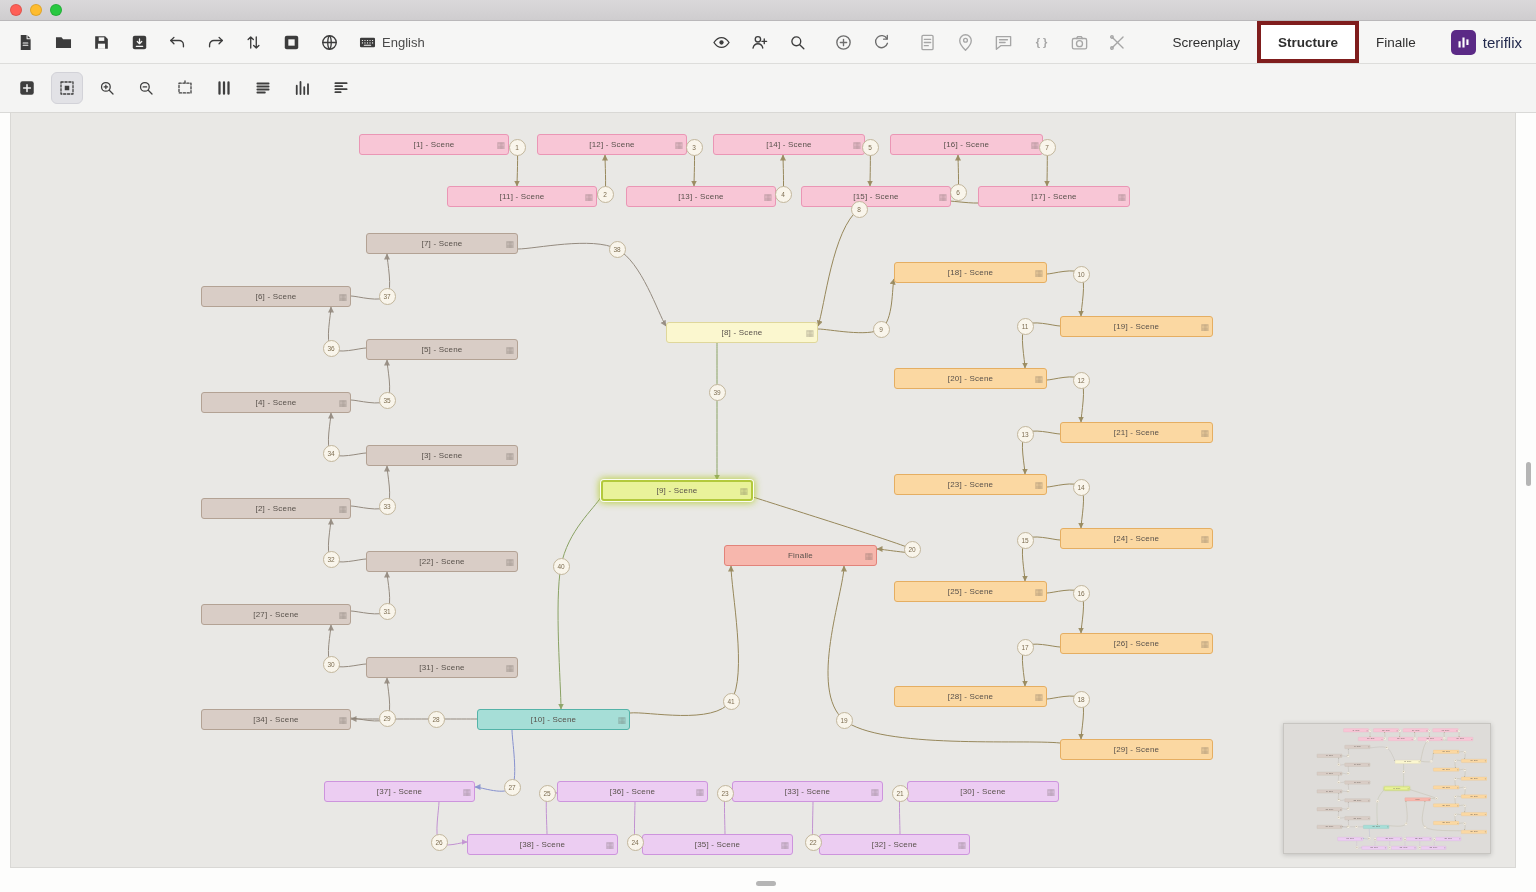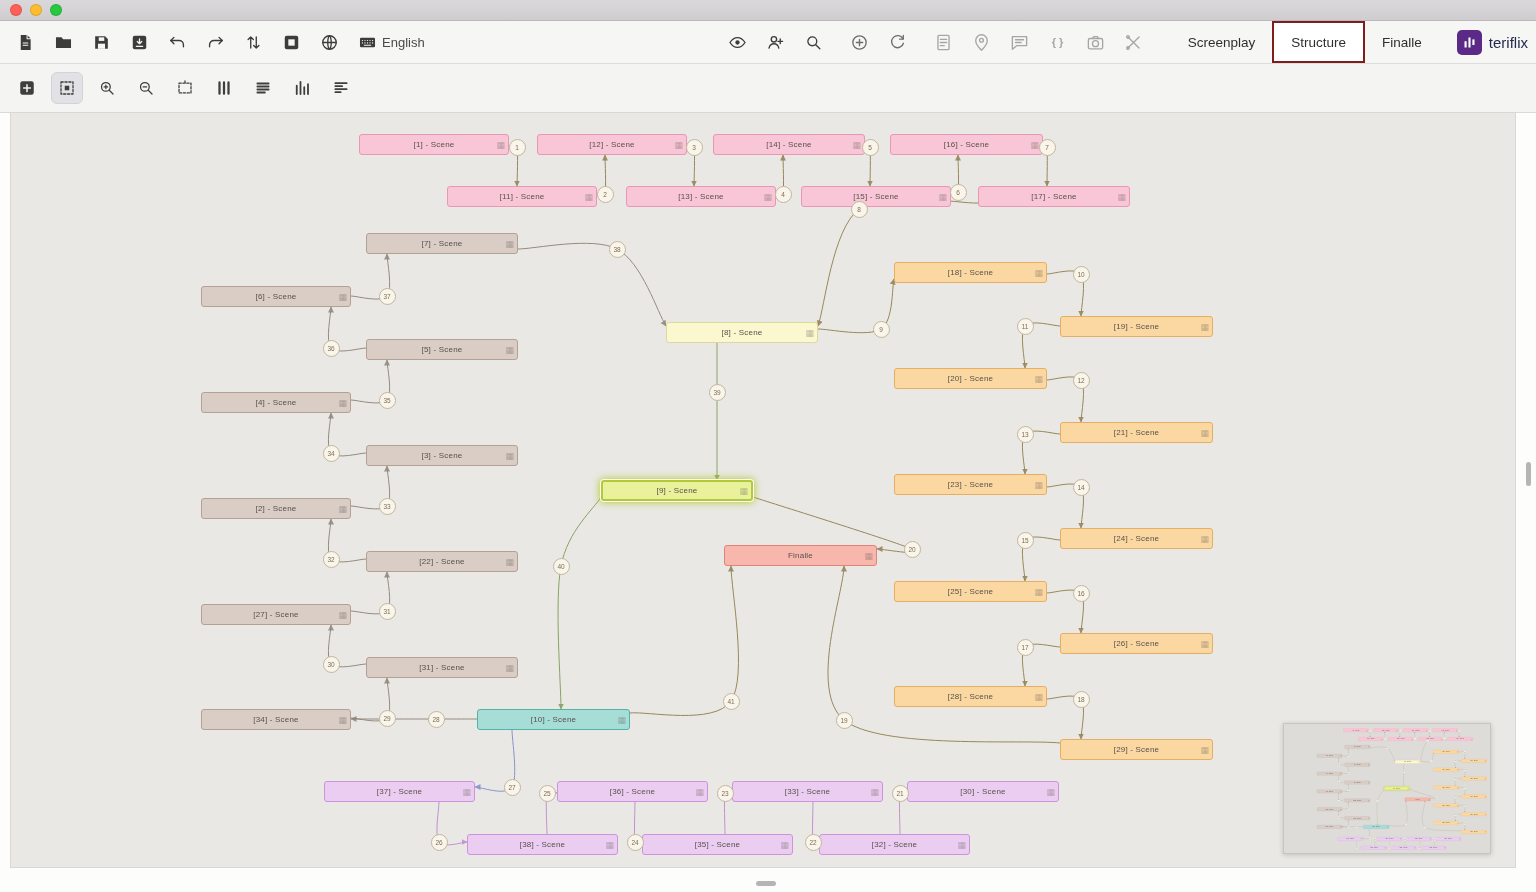--- a/index.html
+++ b/index.html
@@ -4,34 +4,34 @@
 <title>teriflix — Structure</title>
 <style>
   html,body{margin:0;padding:0;background:#fff;font-family:"Liberation Sans",sans-serif;}
   .app{position:relative;width:1536px;height:892px;background:#fdfdfc;overflow:hidden;}
 
   
   .titlebar{height:20px;background:linear-gradient(#dad8da,#cfcdcf);border-bottom:1px solid #bab8ba;display:flex;align-items:center;padding-left:10px;gap:8px;}
   .tl{width:12px;height:12px;border-radius:50%;box-sizing:border-box;border:1px solid rgba(0,0,0,.12);}
 
   
-  .toolbar{height:42px;background:#f6f6f5;border-bottom:1px solid #dddddb;display:flex;align-items:center;padding:0 4px 0 12px;}
+  .toolbar{height:42px;background:#f6f6f5;border-bottom:1px solid #dddddb;display:flex;align-items:center;padding:0 10px 0 12px;}
   .icon-btn{width:27px;height:27px;display:inline-flex;align-items:center;justify-content:center;color:#3c3c3c;cursor:pointer;border-radius:5px;flex:0 0 auto;}
   .icon-btn svg{width:19px;height:19px;fill:none;stroke:currentColor;stroke-width:1.7;stroke-linecap:round;stroke-linejoin:round;}
   #tb-left{display:flex;gap:11px;align-items:center;}
   .lang{font-size:13px;color:#4a4a4a;margin-left:1px;white-space:nowrap;}
   #tb-right{display:flex;gap:11px;align-items:center;margin-left:auto;}
   .g-mid .icon-btn, .icon-btn.g-mid{color:#6d6d6d;}
   .g-light .icon-btn, .icon-btn.g-light{color:#a6a6a6;}
   #tb-right .grp{display:flex;gap:11px;align-items:center;}
   #tb-right .grp + .grp{margin-left:8px;}
 
   #tabs{display:flex;height:42px;margin-left:24px;align-items:stretch;}
   .tab{display:flex;align-items:center;padding:0 17px;font-size:13.5px;color:#2f2f2f;cursor:pointer;box-sizing:border-box;}
-  .tab.active{background:#fff;border:2px solid #7f1d1d;font-weight:400;}
+  .tab.active{background:#fff;border:4px solid #7f1d1d;font-weight:700;}
 
   .brand{display:flex;align-items:center;gap:7px;margin-left:18px;margin-right:4px;cursor:pointer;}
   .brand-badge{width:25px;height:25px;border-radius:5px;display:flex;align-items:center;justify-content:center;}
   .brand-badge svg{width:15px;height:15px;}
   .brand-name{font-size:15px;color:#242b4e;font-weight:500;}
 
   
   .canvas-toolbar{height:48px;background:#f4f4f3;border-bottom:1px solid #d9d9d7;display:flex;align-items:center;gap:9px;padding:0 12px;}
   .cbtn{width:30px;height:30px;color:#3e3e3e;border-radius:6px;}
   .cbtn svg{width:18px;height:18px;}

